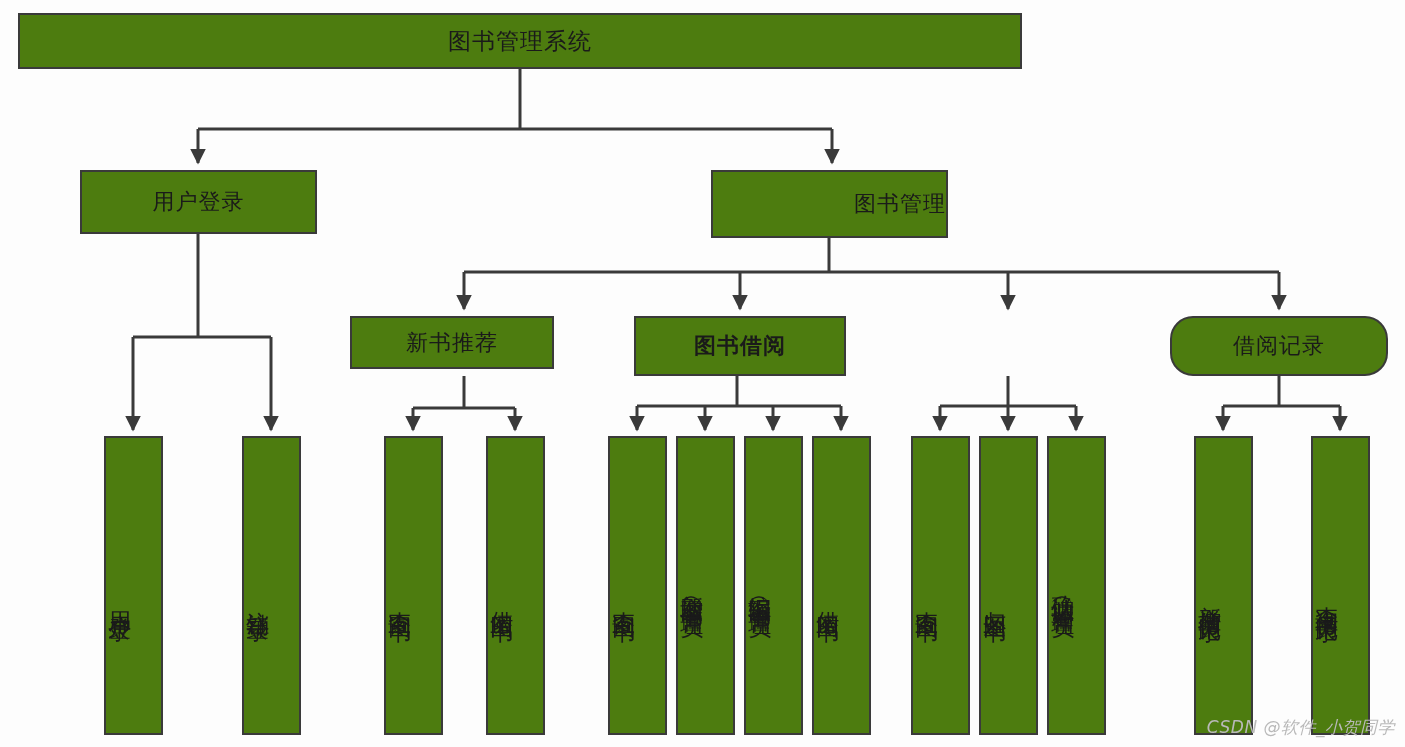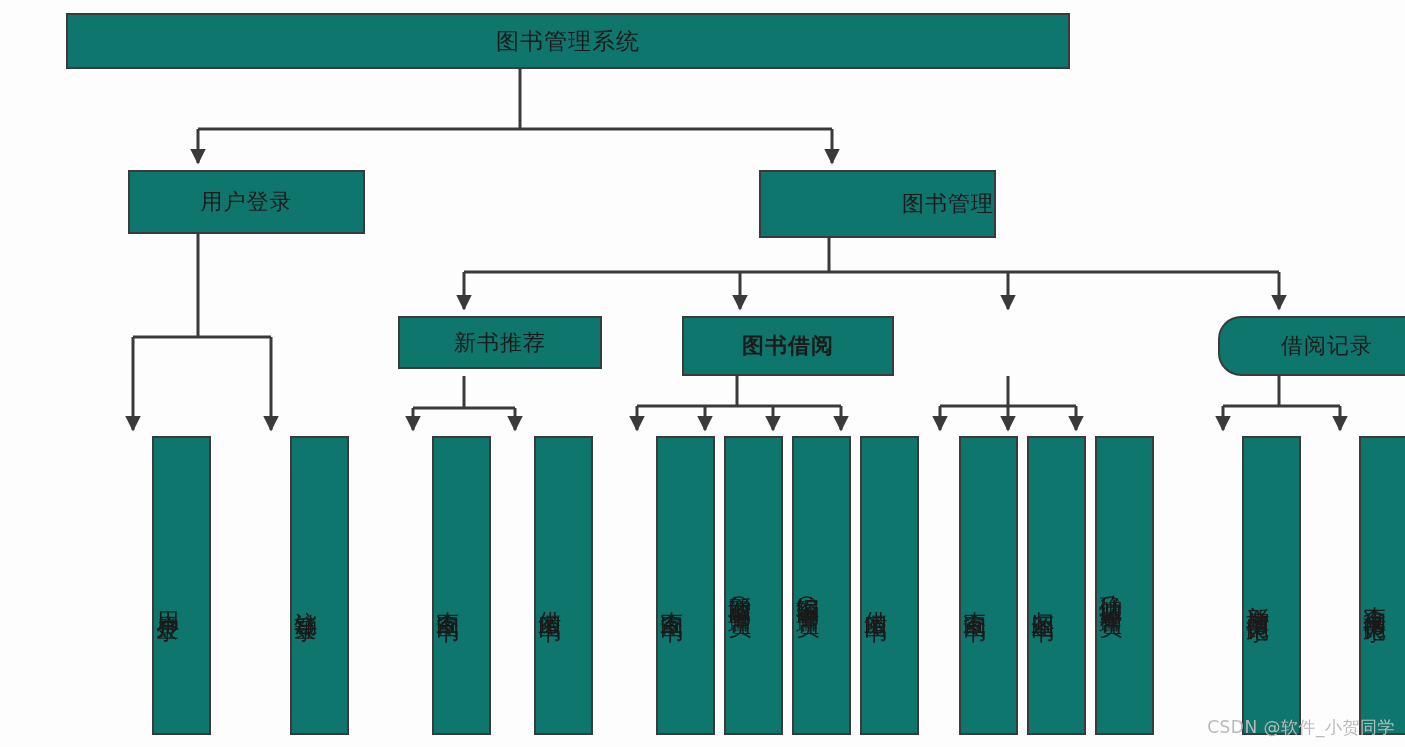--- a/index.html
+++ b/index.html
@@ -15,27 +15,26 @@
     width:1405px;height:747px;
   }
   #edges{
     position:absolute;left:0;top:0;
     width:1405px;height:747px;
     pointer-events:none;
   }
   .node{
     position:absolute;
     box-sizing:border-box;
-    background:#0f766e;
+    background:#4d7c0f;
     border:2.5px solid #3a3a3a;
     display:flex;
     align-items:center;
     justify-content:center;
     color:#1a1a1a;
-    margin-left:48px;
   }
   .node.h-node{
     font-size:22px;
     letter-spacing:1px;
   }
   .node.root{
     font-size:23px;
   }
   .node.leaf{
     align-items:center;
@@ -51,20 +50,21 @@
     white-space:nowrap;
     color:#1a1a1a;
   }
   .watermark{
     position:absolute;
     right:10px;bottom:8px;
     font-size:17px;
     color:#b9b9b9;
     letter-spacing:.5px;
     white-space:nowrap;
+    font-style:italic;
   }
 </style>
 </head>
 <body>
 
 <div id="diagram">
 
   <svg id="edges" viewBox="0 0 1405 747" width="1405" height="747">
     <defs>
       <marker id="arrow" viewBox="0 0 10 10" refX="9" refY="5" markerWidth="5.2" markerHeight="5.2" orient="auto-start-reverse">

